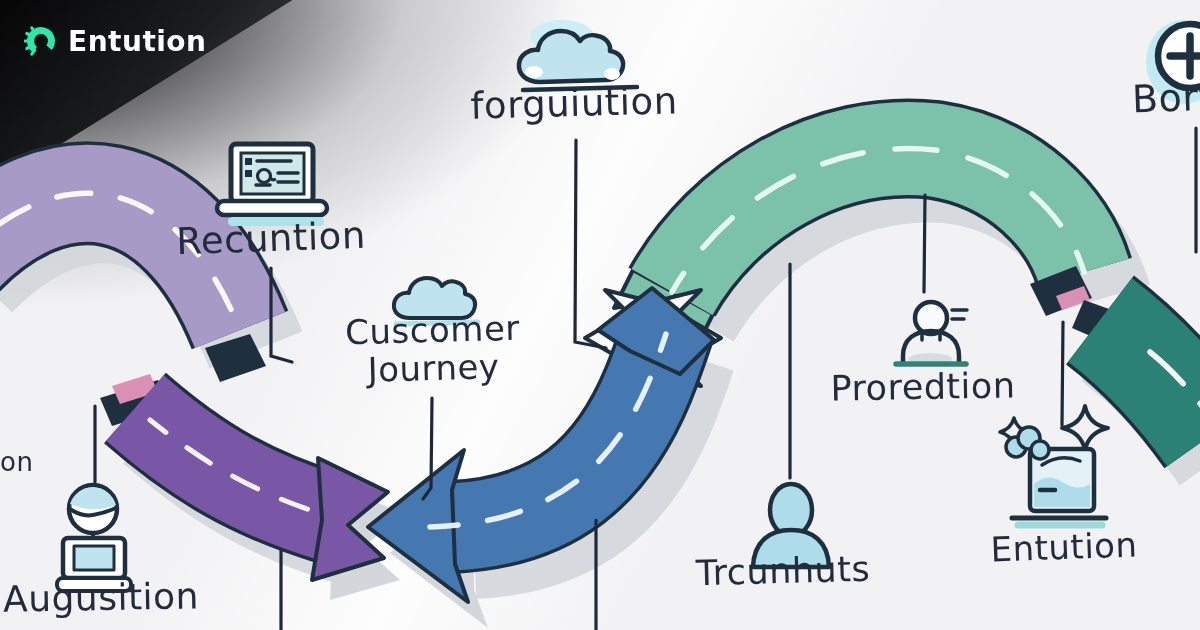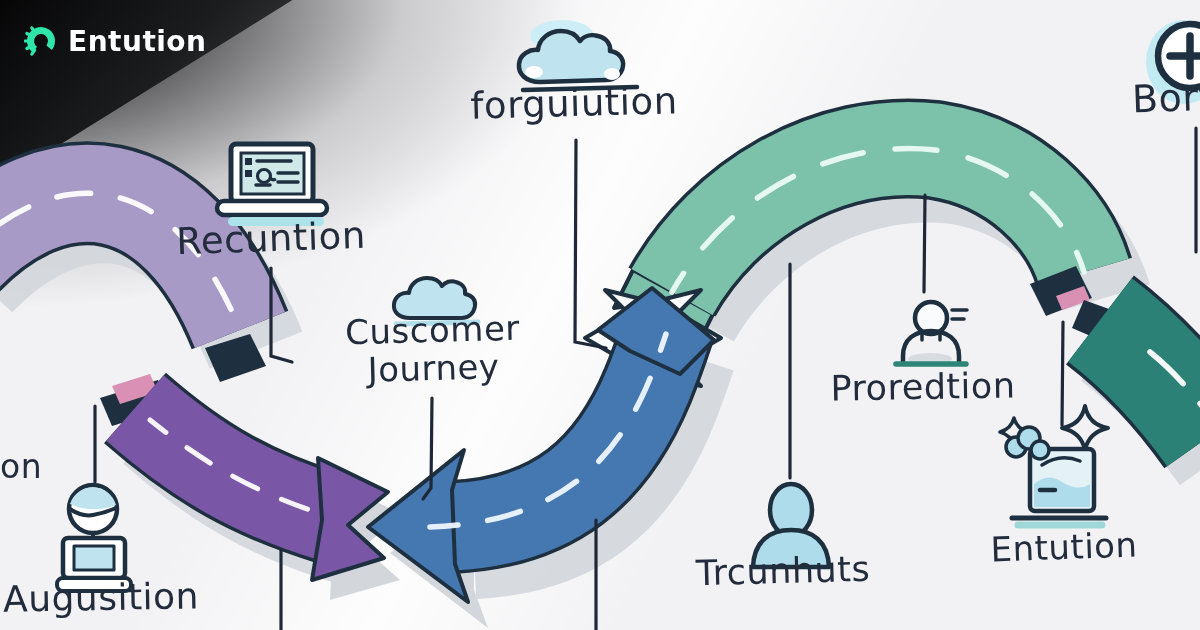--- a/index.html
+++ b/index.html
@@ -33,21 +33,21 @@
   }
   .lbl-2line{text-align:center;line-height:1.12;}
   #lbl-forguiution{left:574px;top:82px;font-size:37px;}
   #lbl-recuntion{left:271px;top:217px;font-size:37px;transform:translateX(-50%) rotate(-2deg);}
   #lbl-journey{left:433px;top:311px;font-size:34px;}
   #lbl-proredtion{left:923px;top:367px;font-size:35px;transform:translateX(-50%) rotate(-1deg);}
   #lbl-trcunhuts{left:783px;top:551px;font-size:35px;}
   #lbl-entution{left:1064px;top:527px;font-size:34px;transform:translateX(-50%) rotate(-2deg);}
   #lbl-augusition{left:101px;top:577px;font-size:36px;transform:translateX(-50%) rotate(-1deg);}
   #lbl-borf{left:1132px;top:76px;font-size:38px;transform:rotate(-2deg);}
-  #lbl-on{left:0px;top:447px;font-size:33px;transform:none;}
+  #lbl-on{left:0px;top:447px;font-size:26px;transform:none;}
   
   .logo{position:absolute;left:24px;top:24px;display:flex;align-items:center;gap:10px;}
   .logo-text{color:#fff;font-size:28px;font-weight:700;letter-spacing:.5px;}
 </style>
 </head>
 <body>
 
 <div class="stage">
   <div class="bg-sheen"></div>
   <div class="corner-haze"></div>

